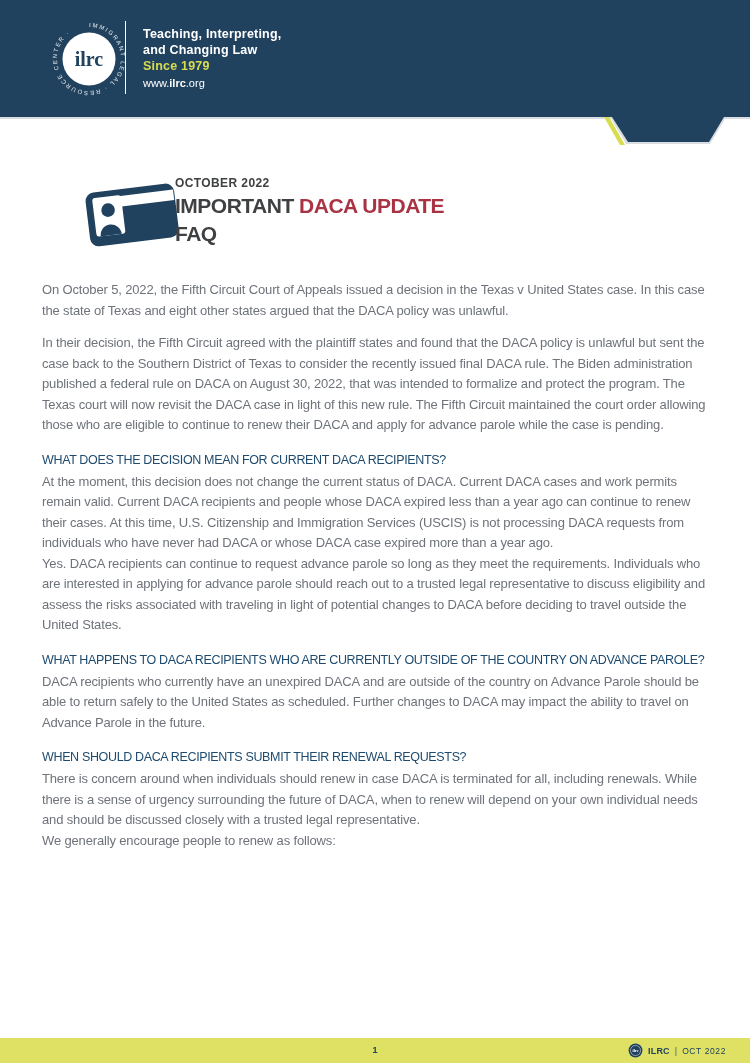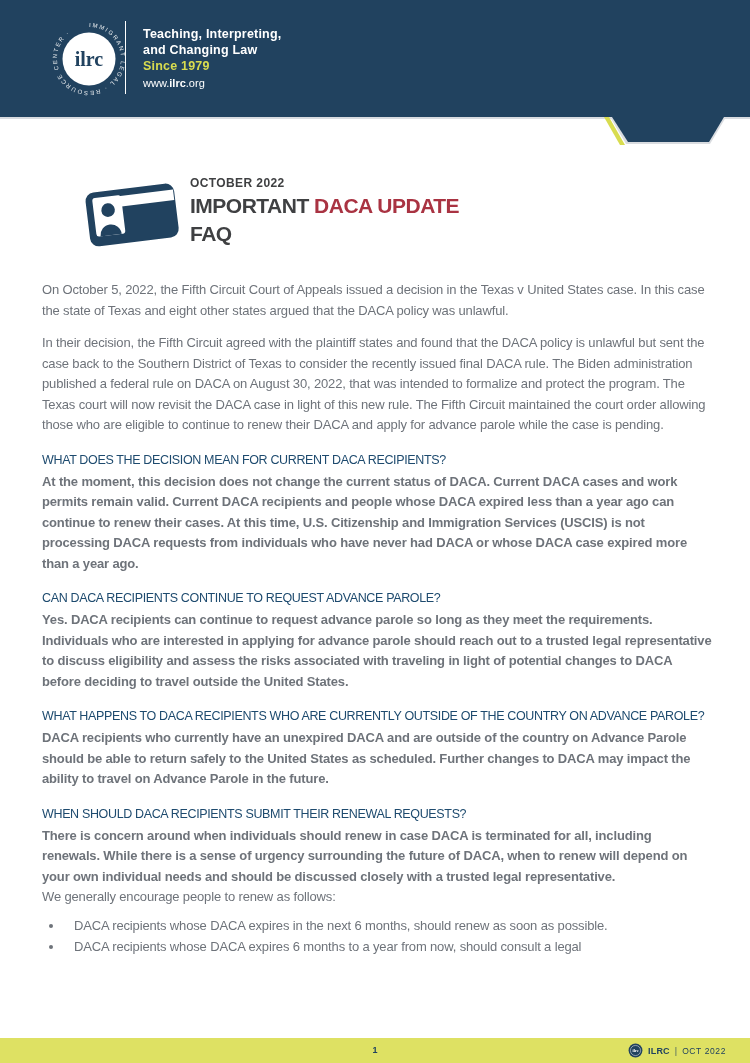--- a/index.html
+++ b/index.html
@@ -21,32 +21,32 @@
   .tagline .t-since{color:var(--yellow);font-weight:bold;font-size:12.5px;line-height:16px;letter-spacing:.2px;}
   .tagline .t-web{color:var(--white);font-size:11px;line-height:15px;margin-top:2px;font-weight:normal;}
   .tagline .t-web b{font-weight:bold;}
 
   
   .corner-tab{position:absolute;left:588px;top:117px;width:150px;height:28px;}
 
   
   .title-block{position:absolute;left:85px;top:176px;}
   .card-icon{position:absolute;left:0;top:6px;width:94px;height:64px;transform:rotate(-7deg);}
-  .title-text{position:absolute;left:105px;top:0;width:520px;white-space:nowrap;}
+  .title-text{position:absolute;left:90px;top:0;width:520px;white-space:nowrap;}
   .eyebrow{font-size:12px;font-weight:bold;color:var(--charcoal);letter-spacing:.4px;margin:0 0 2px 0;}
   .main-title{font-size:21px;font-weight:bold;color:var(--charcoal);letter-spacing:-.5px;line-height:28px;margin:0;}
   .main-title .accent{color:var(--red);}
 
   
   .content{position:absolute;left:42px;top:280px;width:670px;}
   .content p.body-para{font-size:13px;line-height:20.5px;color:var(--body_gray);
       letter-spacing:-.15px;margin:0 0 12px 0;}
   .content h2.question{font-size:12.5px;line-height:15px;color:var(--heading_blue);
       font-weight:normal;letter-spacing:-.35px;margin:17px 0 4px 0;}
-  .content p.answer{margin-bottom:0;font-weight:bold;}
+  .content p.answer{margin-bottom:0;}
   .content p.follow{margin:0;}
   ul.bullets{margin:8px 0 0 22px;padding:0;}
   ul.bullets li{font-size:13px;line-height:20.5px;color:var(--body_gray);
       letter-spacing:-.15px;padding-left:10px;margin:0 0 1px 0;}
 
   
   .footer{position:absolute;left:0;bottom:0;width:750px;height:25px;background:var(--footer_yellow);}
   .page-num{position:absolute;left:0;width:100%;text-align:center;top:7px;
       font-size:9px;font-weight:bold;color:var(--navy);}
   .footer-right{position:absolute;right:24px;top:0;height:25px;display:flex;align-items:center;gap:5px;}
@@ -104,37 +104,32 @@
   <div class="content">
     <p class="body-para">On October 5, 2022, the Fifth Circuit Court of Appeals issued a decision in the Texas v United States case. In this case the state of Texas and eight other states argued that the DACA policy was unlawful.</p>
     <p class="body-para">In their decision, the Fifth Circuit agreed with the plaintiff states and found that the DACA policy is unlawful but sent the case back to the Southern District of Texas to consider the recently issued final DACA rule. The Biden administration published a federal rule on DACA on August 30, 2022, that was intended to formalize and protect the program. The Texas court will now revisit the DACA case in light of this new rule. The Fifth Circuit maintained the court order allowing those who are eligible to continue to renew their DACA and apply for advance parole while the case is pending.</p>
 
     <section>
       <h2 class="question">WHAT DOES THE DECISION MEAN FOR CURRENT DACA RECIPIENTS?</h2>
       <p class="body-para answer">At the moment, this decision does not change the current status of DACA. Current DACA cases and work permits remain valid. Current DACA recipients and people whose DACA expired less than a year ago can continue to renew their cases. At this time, U.S. Citizenship and Immigration Services (USCIS) is not processing DACA requests from individuals who have never had DACA or whose DACA case expired more than a year ago.</p>
     </section>
 
     <section>
-      <h2 class="question">CAN DACA RECIPIENTS CONTINUE TO REQUEST ADVANCE PAROLE?</h2>
       <p class="body-para answer">Yes. DACA recipients can continue to request advance parole so long as they meet the requirements. Individuals who are interested in applying for advance parole should reach out to a trusted legal representative to discuss eligibility and assess the risks associated with traveling in light of potential changes to DACA before deciding to travel outside the United States.</p>
     </section>
 
     <section>
       <h2 class="question">WHAT HAPPENS TO DACA RECIPIENTS WHO ARE CURRENTLY OUTSIDE OF THE COUNTRY ON ADVANCE PAROLE?</h2>
       <p class="body-para answer">DACA recipients who currently have an unexpired DACA and are outside of the country on Advance Parole should be able to return safely to the United States as scheduled. Further changes to DACA may impact the ability to travel on Advance Parole in the future.</p>
     </section>
 
     <section>
       <h2 class="question">WHEN SHOULD DACA RECIPIENTS SUBMIT THEIR RENEWAL REQUESTS?</h2>
       <p class="body-para answer">There is concern around when individuals should renew in case DACA is terminated for all, including renewals. While there is a sense of urgency surrounding the future of DACA, when to renew will depend on your own individual needs and should be discussed closely with a trusted legal representative.</p>
       <p class="body-para follow">We generally encourage people to renew as follows:</p>
-      <ul class="bullets">
-        <li>DACA recipients whose DACA expires in the next 6 months, should renew as soon as possible.</li>
-        <li>DACA recipients whose DACA expires 6 months to a year from now, should consult a legal</li>
-      </ul>
     </section>
   </div>
 
   <div class="footer">
     <div class="page-num">1</div>
     <div class="footer-right">
       <svg class="footer-logo" viewBox="0 0 16 16">
         <circle cx="8" cy="8" r="7.4" fill="#21425f"></circle>
         <circle cx="8" cy="8" r="5.4" fill="none" stroke="#ffffff" stroke-width="0.5"></circle>
         <text x="8" y="9.8" text-anchor="middle" font-family="Liberation Serif, DejaVu Serif, serif" font-weight="bold" font-size="4.6" fill="#ffffff">ilrc</text>

